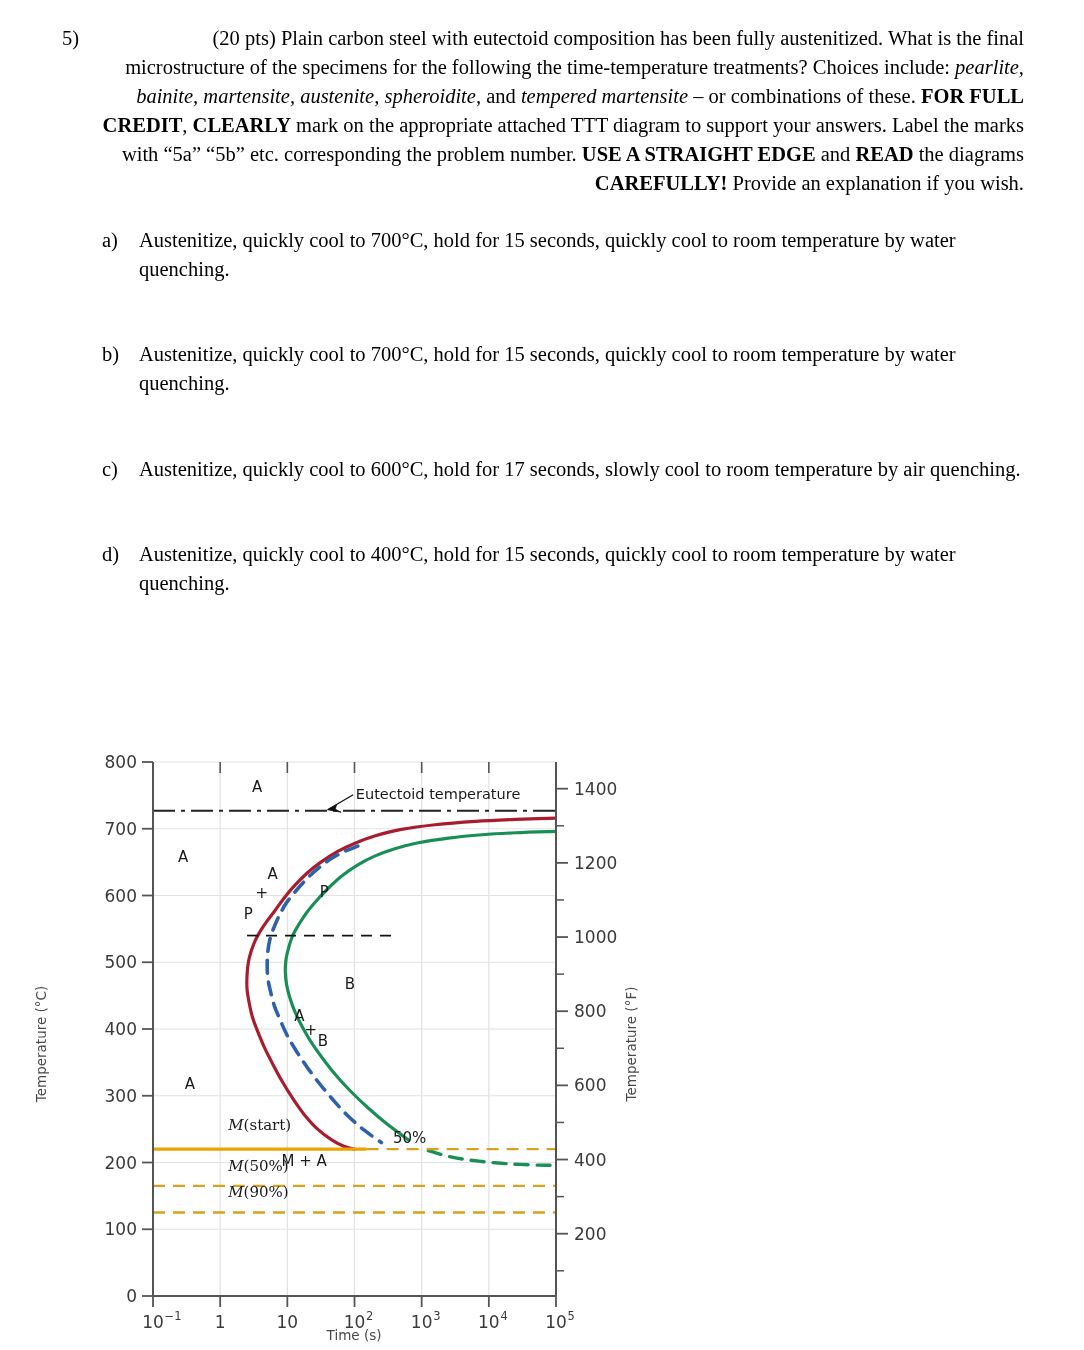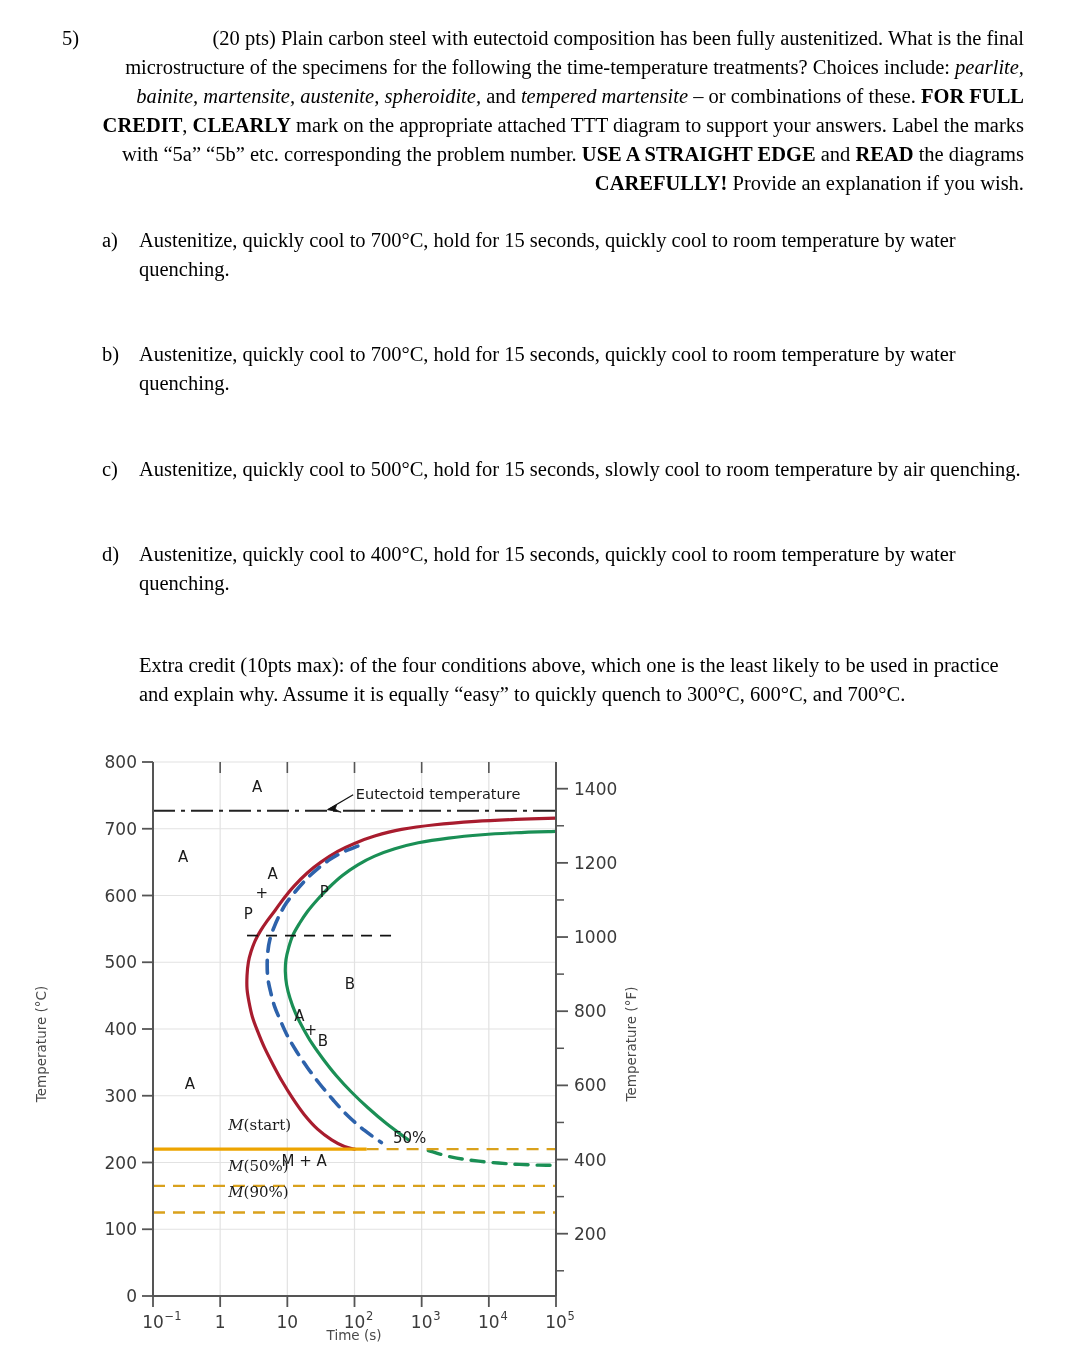--- a/index.html
+++ b/index.html
@@ -67,29 +67,28 @@
       <div class="subtxt">Austenitize, quickly cool to 700°C, hold for 15 seconds, quickly cool to room temperature by water quenching.</div>
     </div>
 
     <div class="sub sub-b">
       <div class="sublbl">b)</div>
       <div class="subtxt">Austenitize, quickly cool to 700°C, hold for 15 seconds, quickly cool to room temperature by water quenching.</div>
     </div>
 
     <div class="sub sub-c">
       <div class="sublbl">c)</div>
-      <div class="subtxt">Austenitize, quickly cool to 500°C, hold for 15 seconds, slowly cool to room temperature by air quenching.</div>
+      <div class="subtxt">Austenitize, quickly cool to 600°C, hold for 17 seconds, slowly cool to room temperature by air quenching.</div>
     </div>
 
     <div class="sub sub-d">
       <div class="sublbl">d)</div>
       <div class="subtxt">Austenitize, quickly cool to 400°C, hold for 15 seconds, quickly cool to room temperature by water quenching.</div>
     </div>
 
-    <div class="extra">Extra credit (10pts max):  of the four conditions above, which one is the least likely to be used in practice and explain why.  Assume it is equally “easy” to quickly quench to 300°C, 600°C, and 700°C.</div>
   </div>
 
   <div class="chart-area">
     <div class="chart-inner">
       <svg width="700" height="606" viewBox="0 0 700 606">
         <defs>
           <clipPath id="plotclip">
               <rect x="153" y="18" width="403" height="534"></rect>
             </clipPath>
         </defs>

